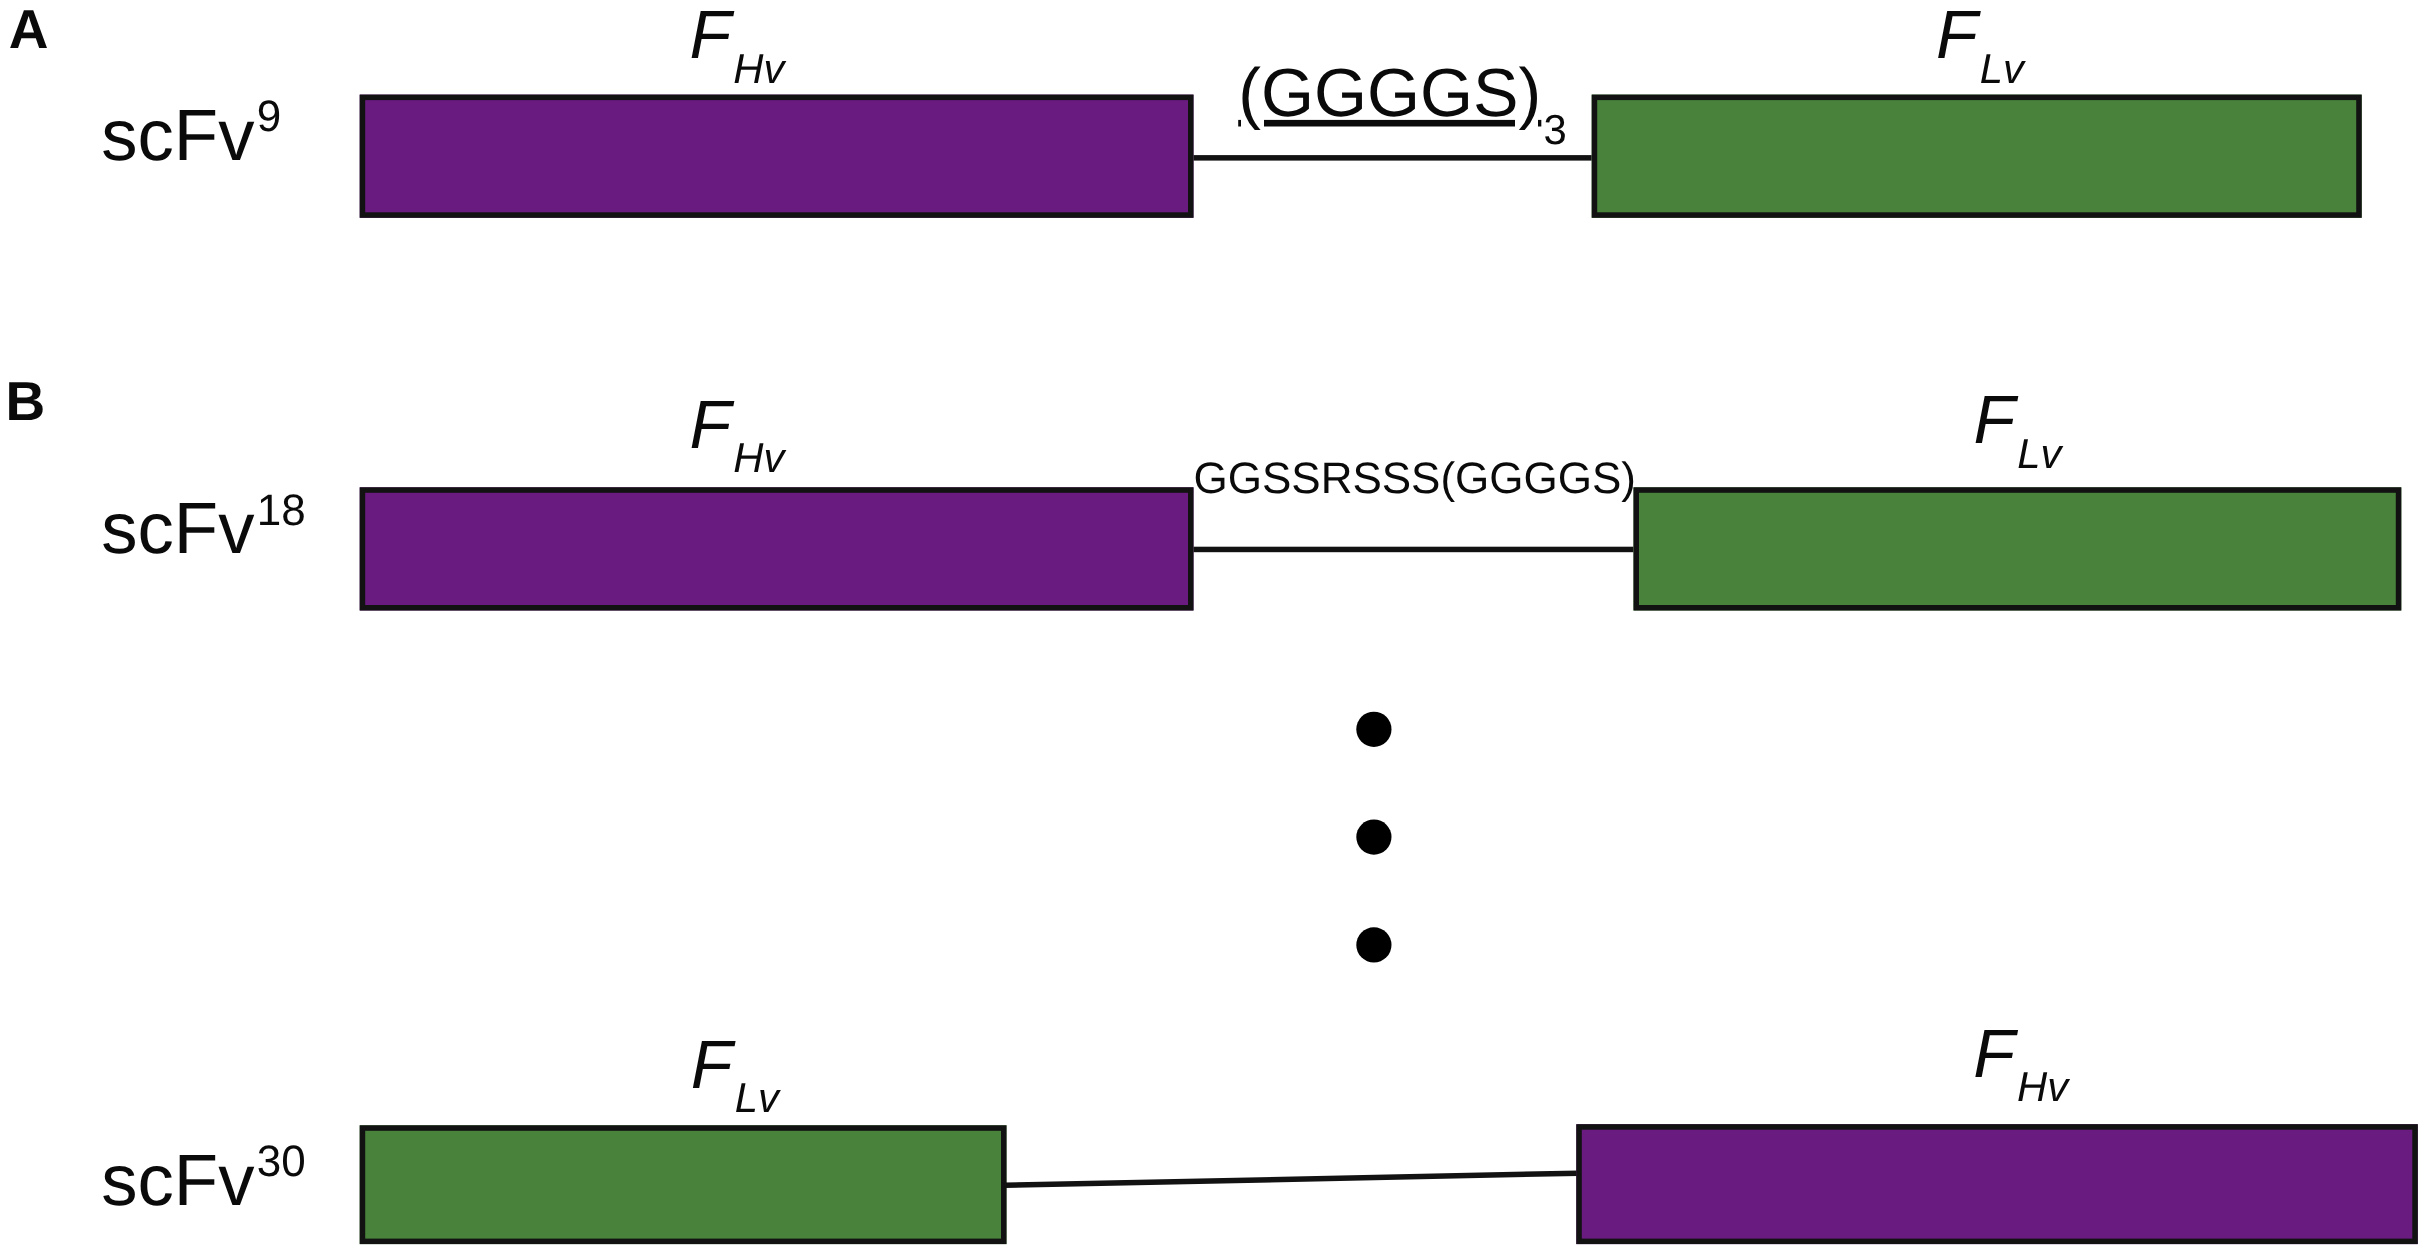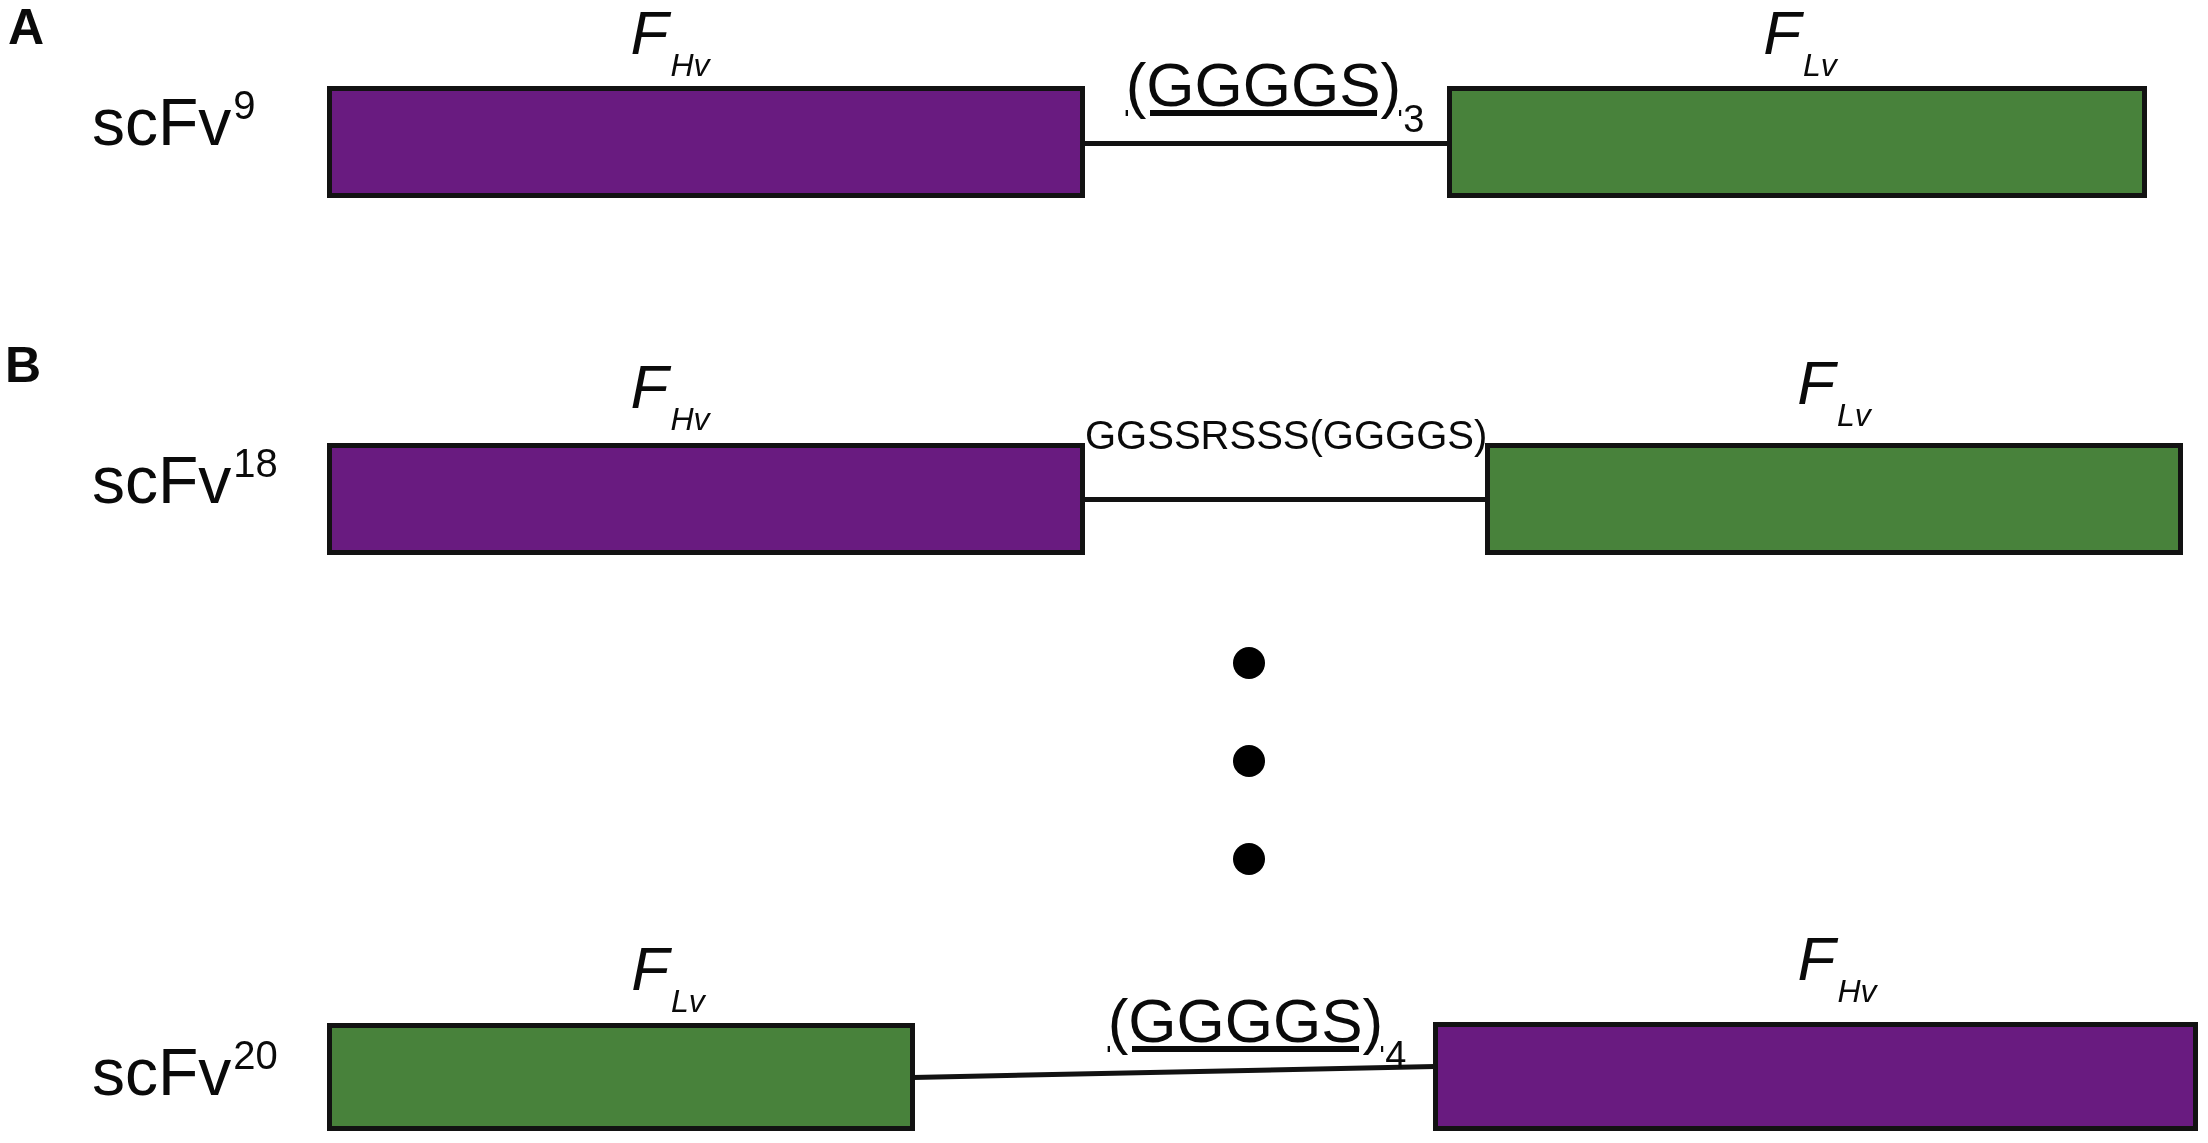--- a/index.html
+++ b/index.html
@@ -38,21 +38,21 @@
   }
 
   .f-label {
     font-size: 62px;
     font-style: italic;
     line-height: 1;
     text-align: center;
     white-space: nowrap;
   }
   .f-label .f-sub {
-    font-size: 32px;
+    font-size: 38px;
     font-style: italic;
     position: relative;
     top: 22px;
     margin-left: 2px;
   }
 
   .linker-label-lg {
     font-size: 62px;
     line-height: 1;
     text-align: center;
@@ -153,34 +153,31 @@
 
   <div class="abs f-label" style="left:1709px; top:352px; width:250px;">
     <span>F</span><span class="f-sub">Lv</span>
   </div>
 
   <div class="abs dot" style="left:1233px; top:647px;"></div>
   <div class="abs dot" style="left:1233px; top:745px;"></div>
   <div class="abs dot" style="left:1233px; top:843px;"></div>
 
   <div class="abs construct-name" style="left:92px; top:1039px;">
-    <span>scFv</span><span class="sup">20</span>
+    <span>scFv</span><span class="sup">30</span>
   </div>
 
   <div class="abs f-label" style="left:543px; top:938px; width:250px;">
     <span>F</span><span class="f-sub">Lv</span>
   </div>
 
   <div class="abs domain-box fill-light" style="left:327px; top:1023px; width:588px; height:108px;"></div>
 
   <div class="abs linker-line tilted" style="left:913px; top:1075px; width:522px;"></div>
 
-  <div class="abs linker-label-lg" style="left:1067px; top:990px; width:380px;">
-    <span>(GGGGS)</span><span class="lsub">4</span>
-  </div>
 
   <div class="abs domain-box fill-heavy" style="left:1433px; top:1022px; width:765px; height:109px;"></div>
 
   <div class="abs f-label" style="left:1712px; top:928px; width:250px;">
     <span>F</span><span class="f-sub">Hv</span>
   </div>
 
 </div>
 
 </body></html>

